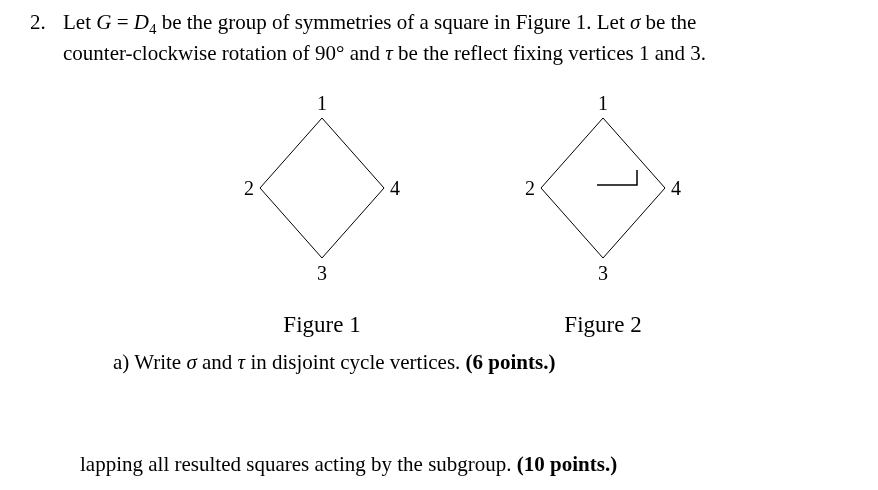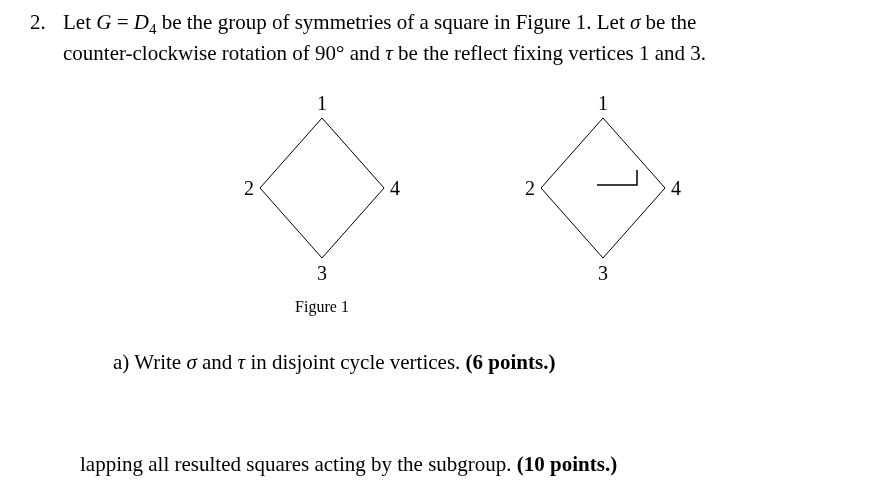--- a/index.html
+++ b/index.html
@@ -19,21 +19,21 @@
 
   .mi { font-style: italic; }
   sub.msub { font-size: 15px; font-style: normal; line-height: 0; }
 
   .figure { position: absolute; top: 92px; width: 180px; text-align: center; }
   #fig1 { left: 232px; }
   #fig2 { left: 513px; }
   .diamond { fill: none; stroke: #000; stroke-width: 1; }
   .mark { fill: none; stroke: #000; stroke-width: 1.5; }
   svg text.vl { font-family: "Liberation Serif", serif; font-size: 20px; fill: #000; }
-  .caption { font-size: 16px; margin-top: 0; }
+  .caption { font-size: 23px; margin-top: 14px; }
 
   .part { position: absolute; line-height: 31px; white-space: nowrap; }
   .part-a { top: 347px; left: 113px; }
   .part-b { top: 382px; left: 113px; }
   .part-c1 { top: 417px; left: 140px; }
   .part-c2 { top: 449px; left: 80px; }
   b { font-weight: bold; }
 </style>
 </head>
 <body>
@@ -57,20 +57,21 @@
 
   <div class="figure" id="fig2">
     <svg width="180" height="200" viewBox="0 0 180 200">
       <text class="vl" x="90" y="18" text-anchor="middle">1</text>
       <polygon class="diamond" points="90,26 152,96 90,166 28,96"></polygon>
       <polyline class="mark" points="84,93 124,93 124,78"></polyline>
       <text class="vl" x="22" y="103" text-anchor="end">2</text>
       <text class="vl" x="158" y="103" text-anchor="start">4</text>
       <text class="vl" x="90" y="188" text-anchor="middle">3</text>
     </svg>
+    <div class="caption">Figure 2</div>
   </div>
 
   <div class="part part-a"><span>a)</span><span> Write </span><span class="mi">σ</span><span> and </span><span class="mi">τ</span><span> in disjoint cycle vertices. </span><b>(6 points.)</b></div>
 
 
 
   <div class="part part-c2"><span>lapping all resulted squares acting by the subgroup. </span><b>(10 points.)</b></div>
 
 </div>
 

